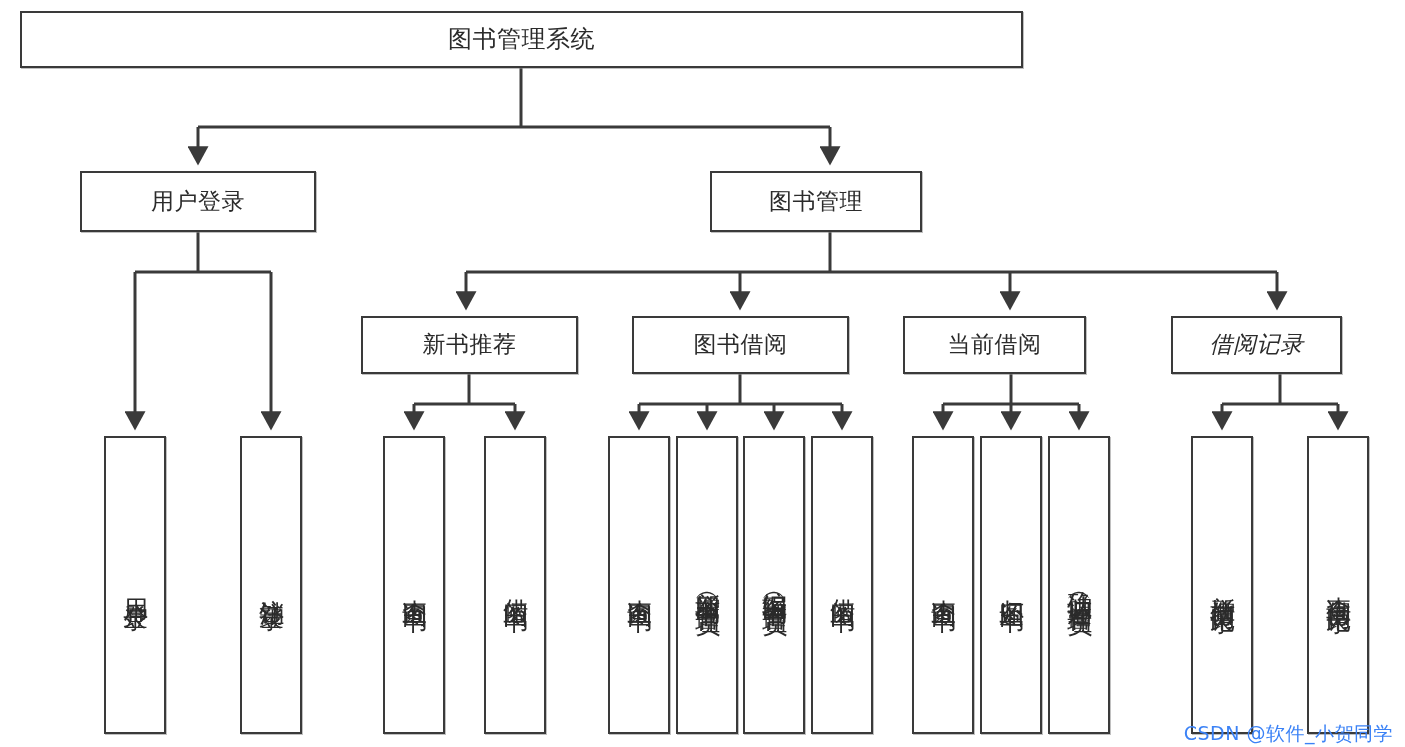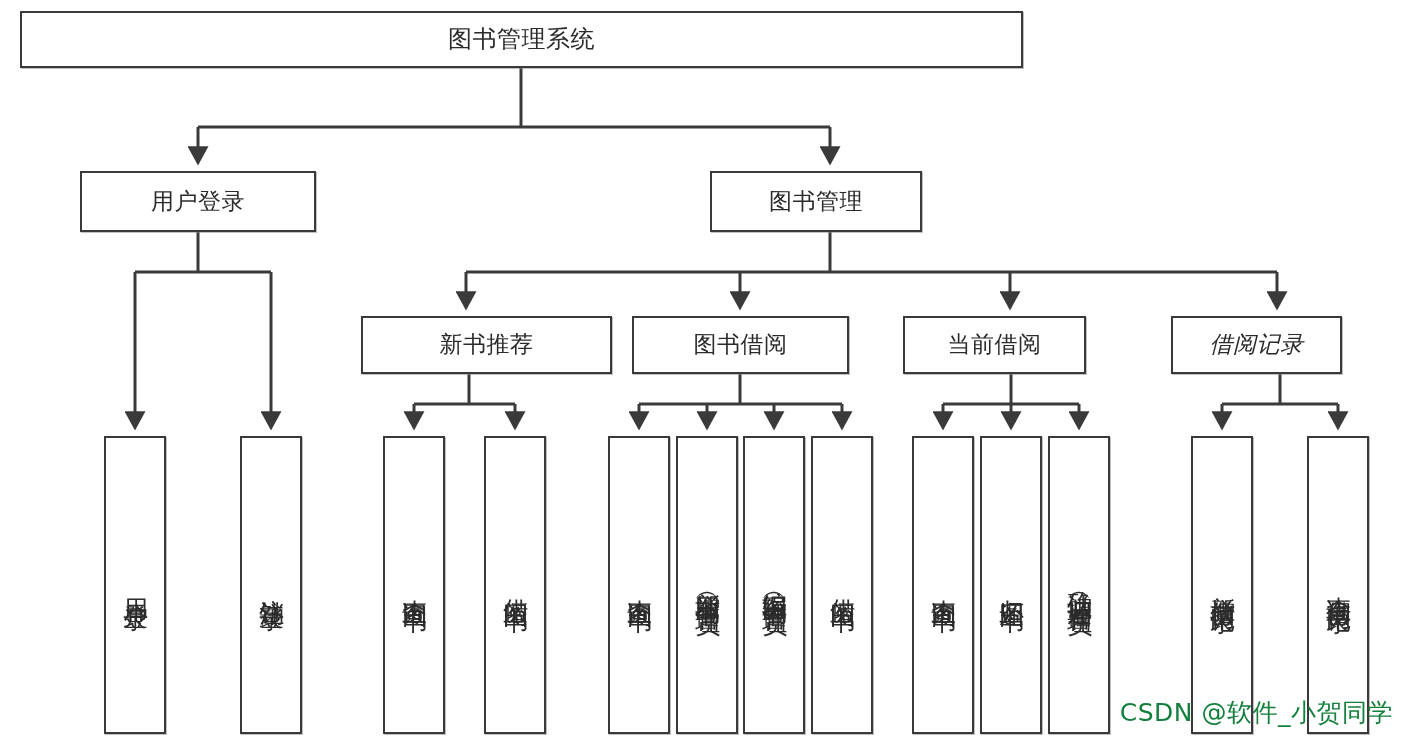--- a/index.html
+++ b/index.html
@@ -60,23 +60,23 @@
     text-orientation: upright;
     font-size: 25px;
     line-height: 1.05;
     letter-spacing: 3px;
     max-height: 100%;
     white-space: nowrap;
   }
   .watermark {
     position: absolute;
     right: 12px;
-    bottom: 18px;
-    font-size: 25px;
-    color: #15803d;
+    bottom: 0;
+    font-size: 19px;
+    color: #3b82f6;
     letter-spacing: 0.5px;
     white-space: nowrap;
     font-family: "DejaVu Sans", "Liberation Sans", sans-serif;
   }
 </style>
 </head>
 <body>
 
 <div id="canvas">
 
@@ -134,21 +134,21 @@
     <span class="label">图书管理系统</span>
   </div>
 
   <div class="node h" style="left:80px; top:171px; width:236px; height:61px;">
     <span class="label">用户登录</span>
   </div>
   <div class="node h" style="left:710px; top:171px; width:212px; height:61px;align-items:center;">
     <span class="label">图书管理</span>
   </div>
 
-  <div class="node h" style="left:361px; top:316px; width:251px; height:58px;">
+  <div class="node h" style="left:361px; top:316px; width:217px; height:58px;">
     <span class="label">新书推荐</span>
   </div>
   <div class="node h" style="left:632px; top:316px; width:217px; height:58px;">
     <span class="label">图书借阅</span>
   </div>
   <div class="node h" style="left:903px; top:316px; width:183px; height:58px;">
     <span class="label">当前借阅</span>
   </div>
   <div class="node h" style="left:1171px; top:316px; width:171px; height:58px;font-style:italic;">
     <span class="label">借阅记录</span>

